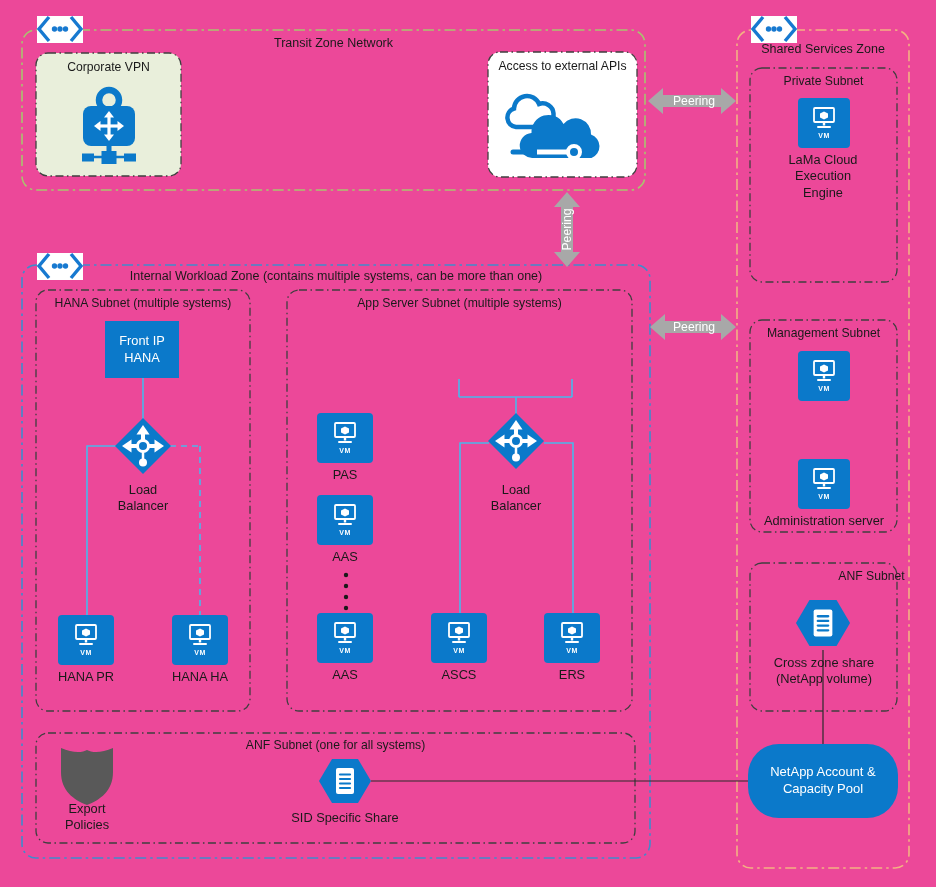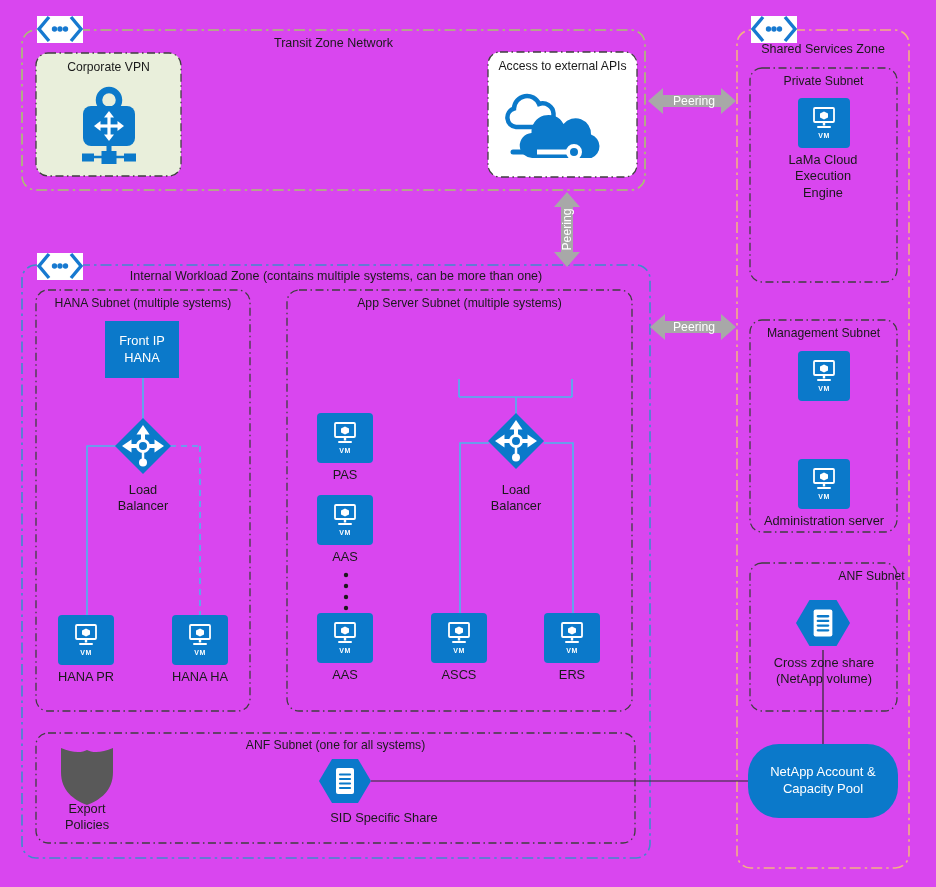--- a/index.html
+++ b/index.html
@@ -1,16 +1,16 @@
 <!DOCTYPE html>
 <html><head>
 <meta charset="utf-8">
 <style>
   html,body{margin:0;padding:0;background:#fff;}
-  .canvas{position:relative;width:936px;height:887px;background:#d946ef;
+  .canvas{position:relative;width:936px;height:887px;background:#ec4899;
           font-family:"Liberation Sans",sans-serif;color:#1a1a1a;overflow:hidden;}
   svg.layer{position:absolute;left:0;top:0;}
   .zone-title{position:absolute;text-align:center;font-size:12.5px;}
   .subnet-title{position:absolute;text-align:center;font-size:12.2px;}
   .node-box{position:absolute;background:#0b79ca;color:#fff;display:flex;align-items:center;
             justify-content:center;text-align:center;font-size:12.8px;line-height:1.3;padding:2px;box-sizing:border-box;}
   .netapp-box{font-size:13px;}
   .icon-label{position:absolute;text-align:center;font-size:12.8px;line-height:1.28;}
   .vm-icon{position:absolute;width:56px;height:50px;background:#0b79ca;border-radius:4px;
            display:flex;flex-direction:column;align-items:center;justify-content:center;}
@@ -259,15 +259,15 @@
   <div class="icon-label" style="left:305px;width:80px;top:549px;">AAS</div>
   <div class="icon-label" style="left:305px;width:80px;top:667px;">AAS</div>
   <div class="icon-label" style="left:419px;width:80px;top:667px;">ASCS</div>
   <div class="icon-label" style="left:532px;width:80px;top:667px;">ERS</div>
   <div class="icon-label" style="left:46px;width:80px;top:669px;">HANA PR</div>
   <div class="icon-label" style="left:160px;width:80px;top:669px;">HANA HA</div>
   <div class="icon-label" style="left:781px;width:84px;top:152px;">LaMa Cloud Execution Engine</div>
   <div class="icon-label" style="left:752px;width:144px;top:513px;">Administration server</div>
   <div class="icon-label" style="left:756px;width:136px;top:655px;">Cross zone share (NetApp volume)</div>
   <div class="icon-label" style="left:56px;width:62px;top:801px;">Export Policies</div>
-  <div class="icon-label" style="left:284px;width:122px;top:810px;margin-left:39px;">SID Specific Share</div>
+  <div class="icon-label" style="left:284px;width:122px;top:810px;">SID Specific Share</div>
 
 </div>
 
 </body></html>

